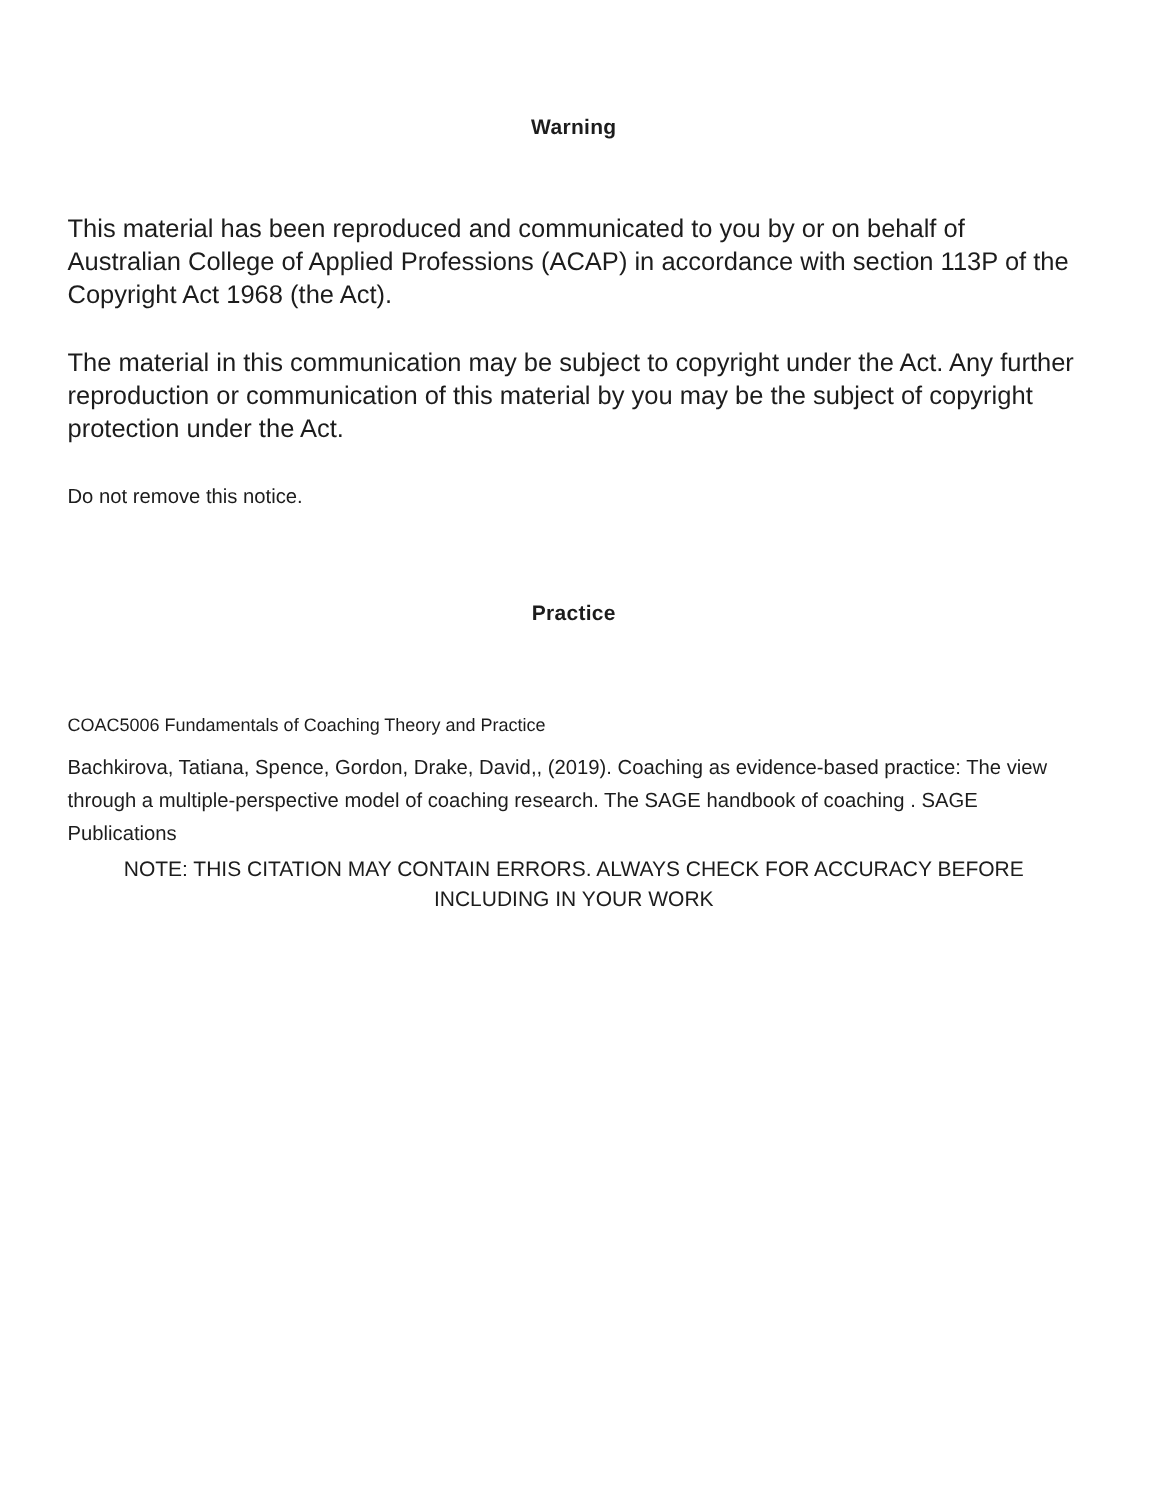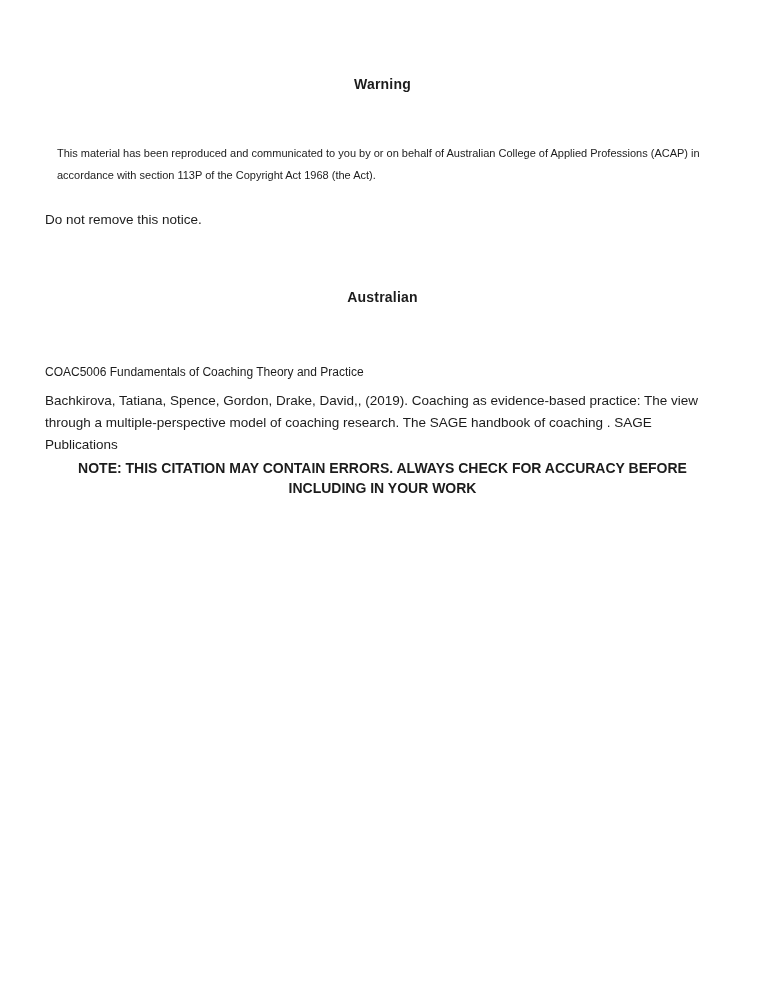--- a/index.html
+++ b/index.html
@@ -24,23 +24,23 @@
   .heading {
     text-align: center;
     font-weight: bold;
     font-size: 14px;
     letter-spacing: 0.2px;
   }
   .warning-heading {
     margin: 0 0 50px 0;
   }
   .para {
-    font-size: 11px;
+    font-size: 17px;
     line-height: 22px;
-    margin: 0 0 23px 12px;
+    margin: 0 0 23px 0;
   }
   .notice-line {
     font-size: 13.5px;
     line-height: 22px;
     margin: 20px 0 0 0;
   }
   .reference-heading {
     margin: 58px 0 56px 0;
   }
   .course-line {
@@ -50,40 +50,41 @@
   }
   .citation {
     font-size: 13.5px;
     line-height: 22px;
     margin: 0 0 2px 0;
   }
   .citation .italic {
   }
   .note-block {
     text-align: center;
-    font-weight: bold;
+    font-weight: normal;
     font-size: 14px;
     line-height: 20px;
     margin: 2px 0 0 0;
   }
 </style>
 </head>
 <body>
 
 <div class="page">
   <div class="content">
 
     <div class="heading warning-heading">Warning</div>
 
     <p class="para">This material has been reproduced and communicated to you by or on behalf of Australian College of Applied Professions (ACAP) in accordance with section 113P of the Copyright Act 1968 (the Act).</p>
 
+    <p class="para">The material in this communication may be subject to copyright under the Act. Any further reproduction or communication of this material by you may be the subject of copyright protection under the Act.</p>
 
     <p class="notice-line">Do not remove this notice.</p>
 
-    <div class="heading reference-heading">Australian</div>
+    <div class="heading reference-heading">Practice</div>
 
     <p class="course-line">COAC5006 Fundamentals of Coaching Theory and Practice</p>
 
     <p class="citation"><span>Bachkirova, Tatiana, Spence, Gordon, Drake, David,, (2019). Coaching as evidence-based practice: The view through a multiple-perspective model of coaching research. </span><span class="italic">The SAGE handbook of coaching</span><span> . SAGE Publications</span></p>
 
     <div class="note-block">NOTE: THIS CITATION MAY CONTAIN ERRORS. ALWAYS CHECK FOR ACCURACY BEFORE INCLUDING IN YOUR WORK</div>
 
   </div>
 </div>
 

